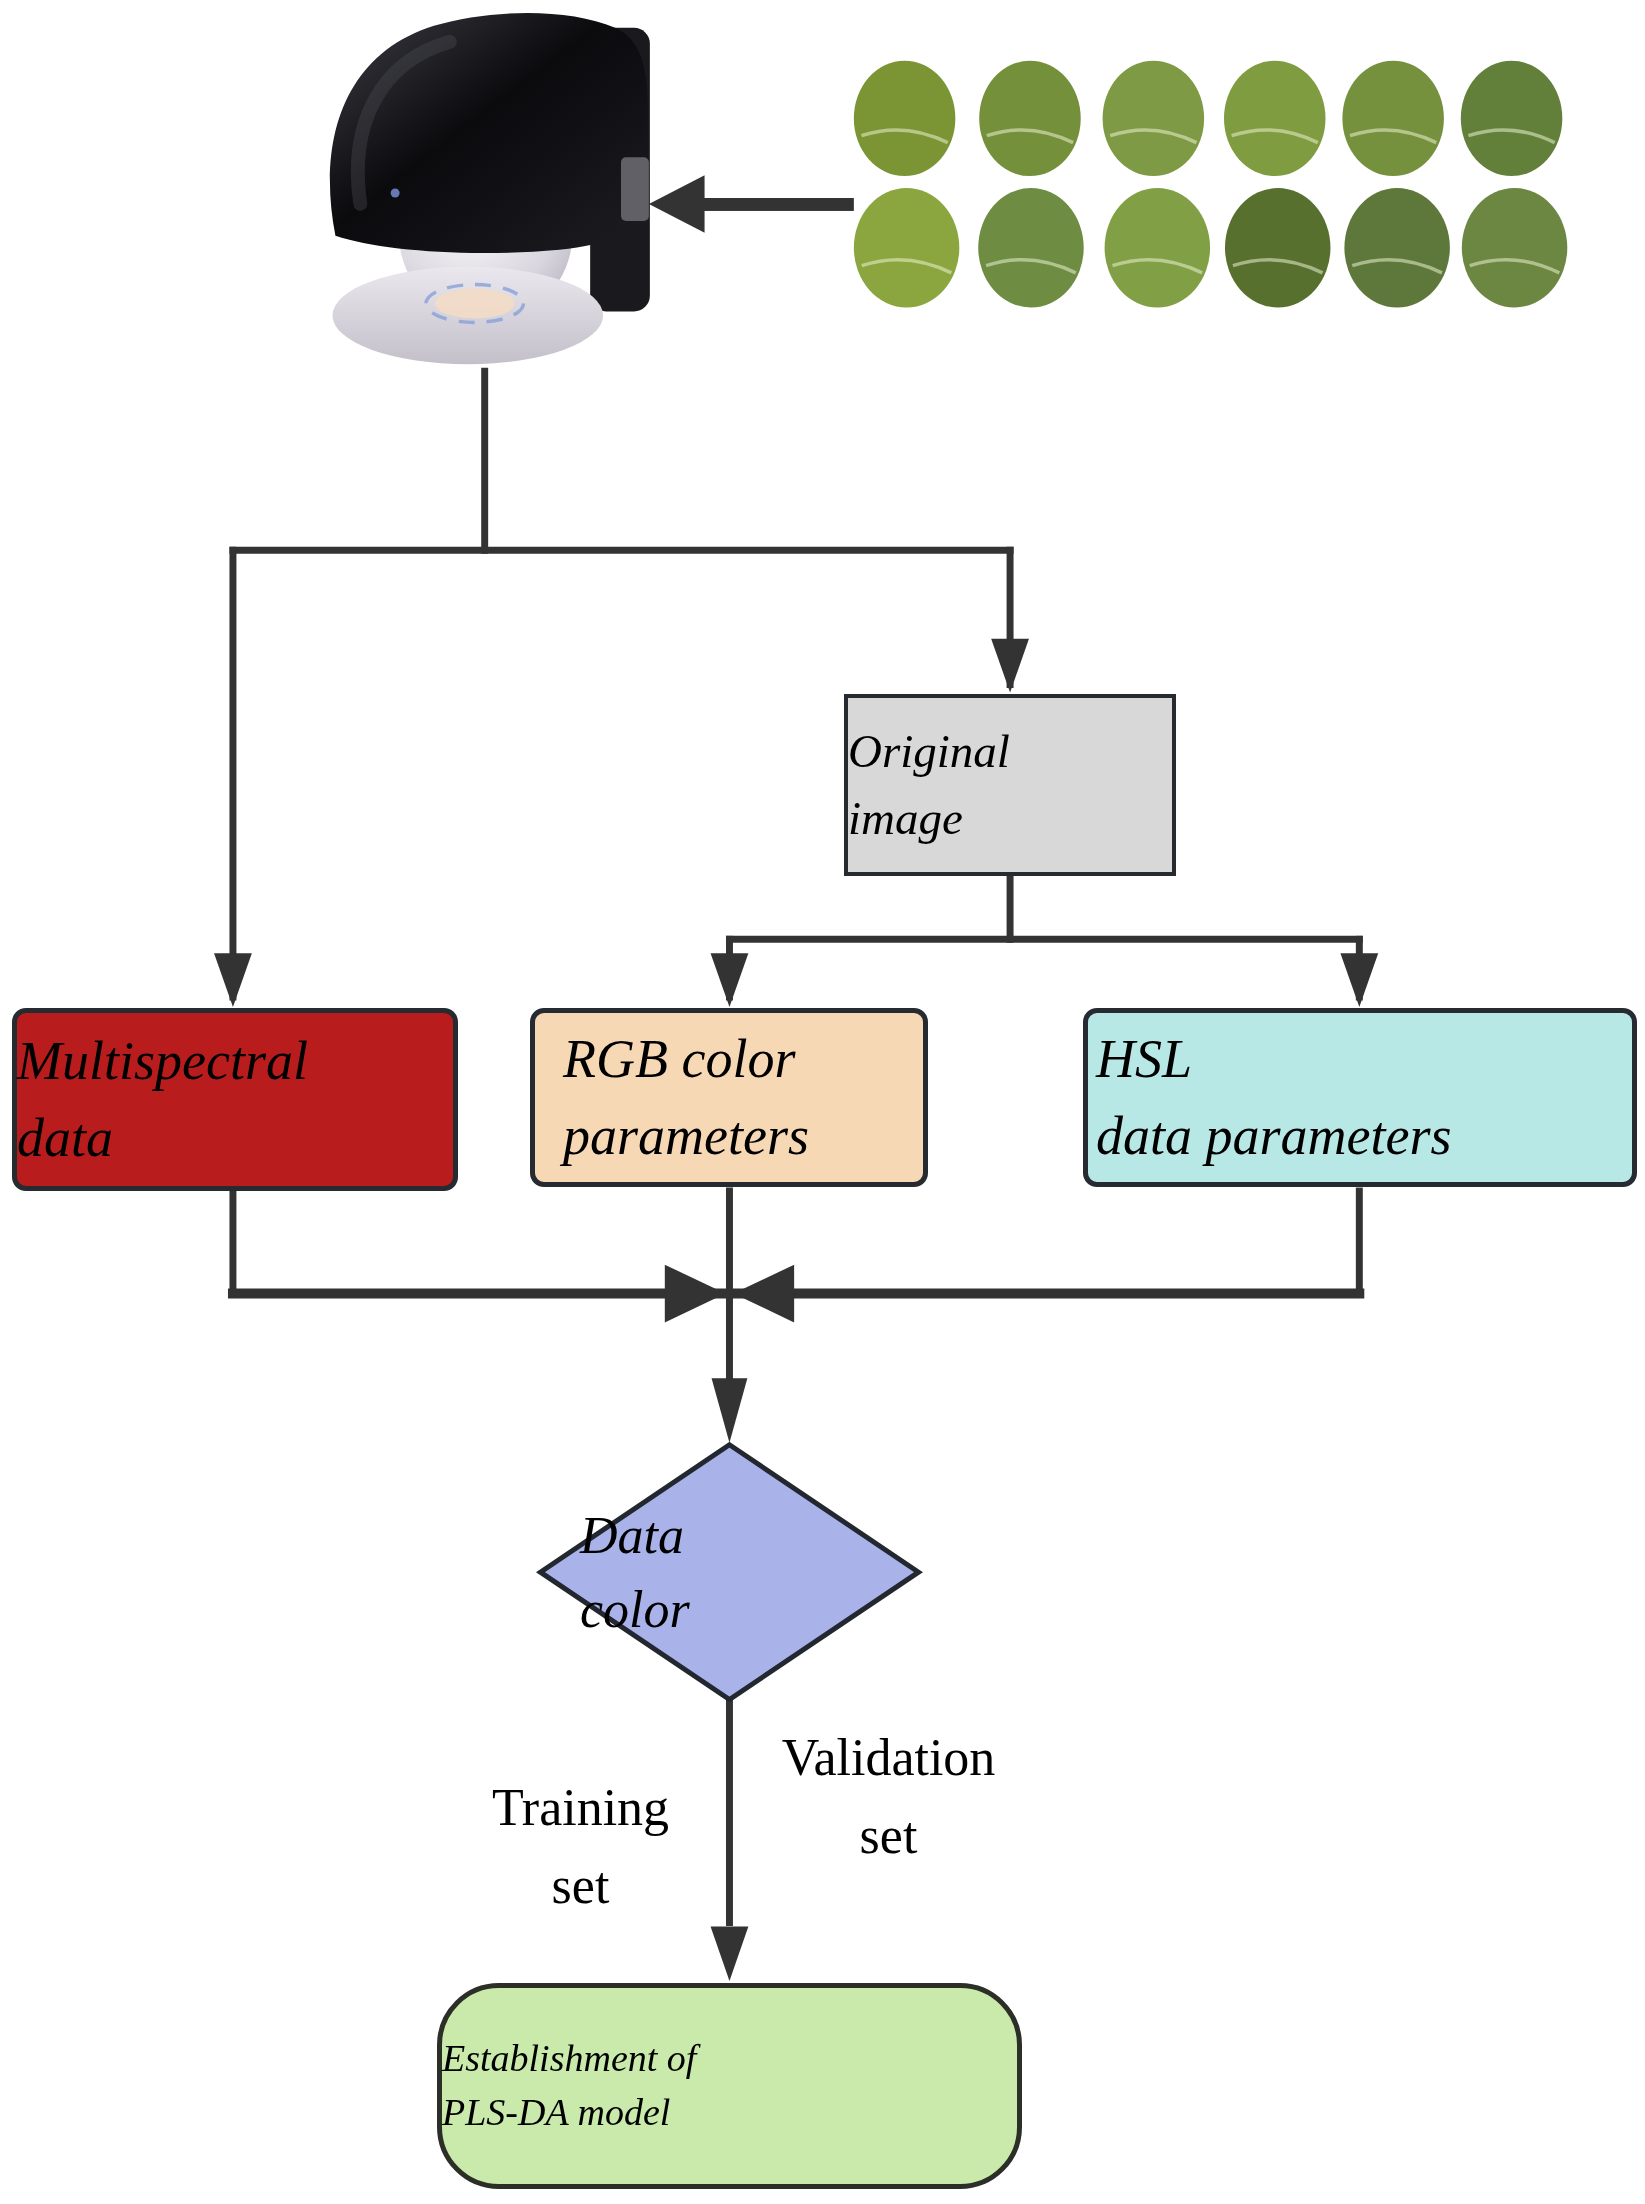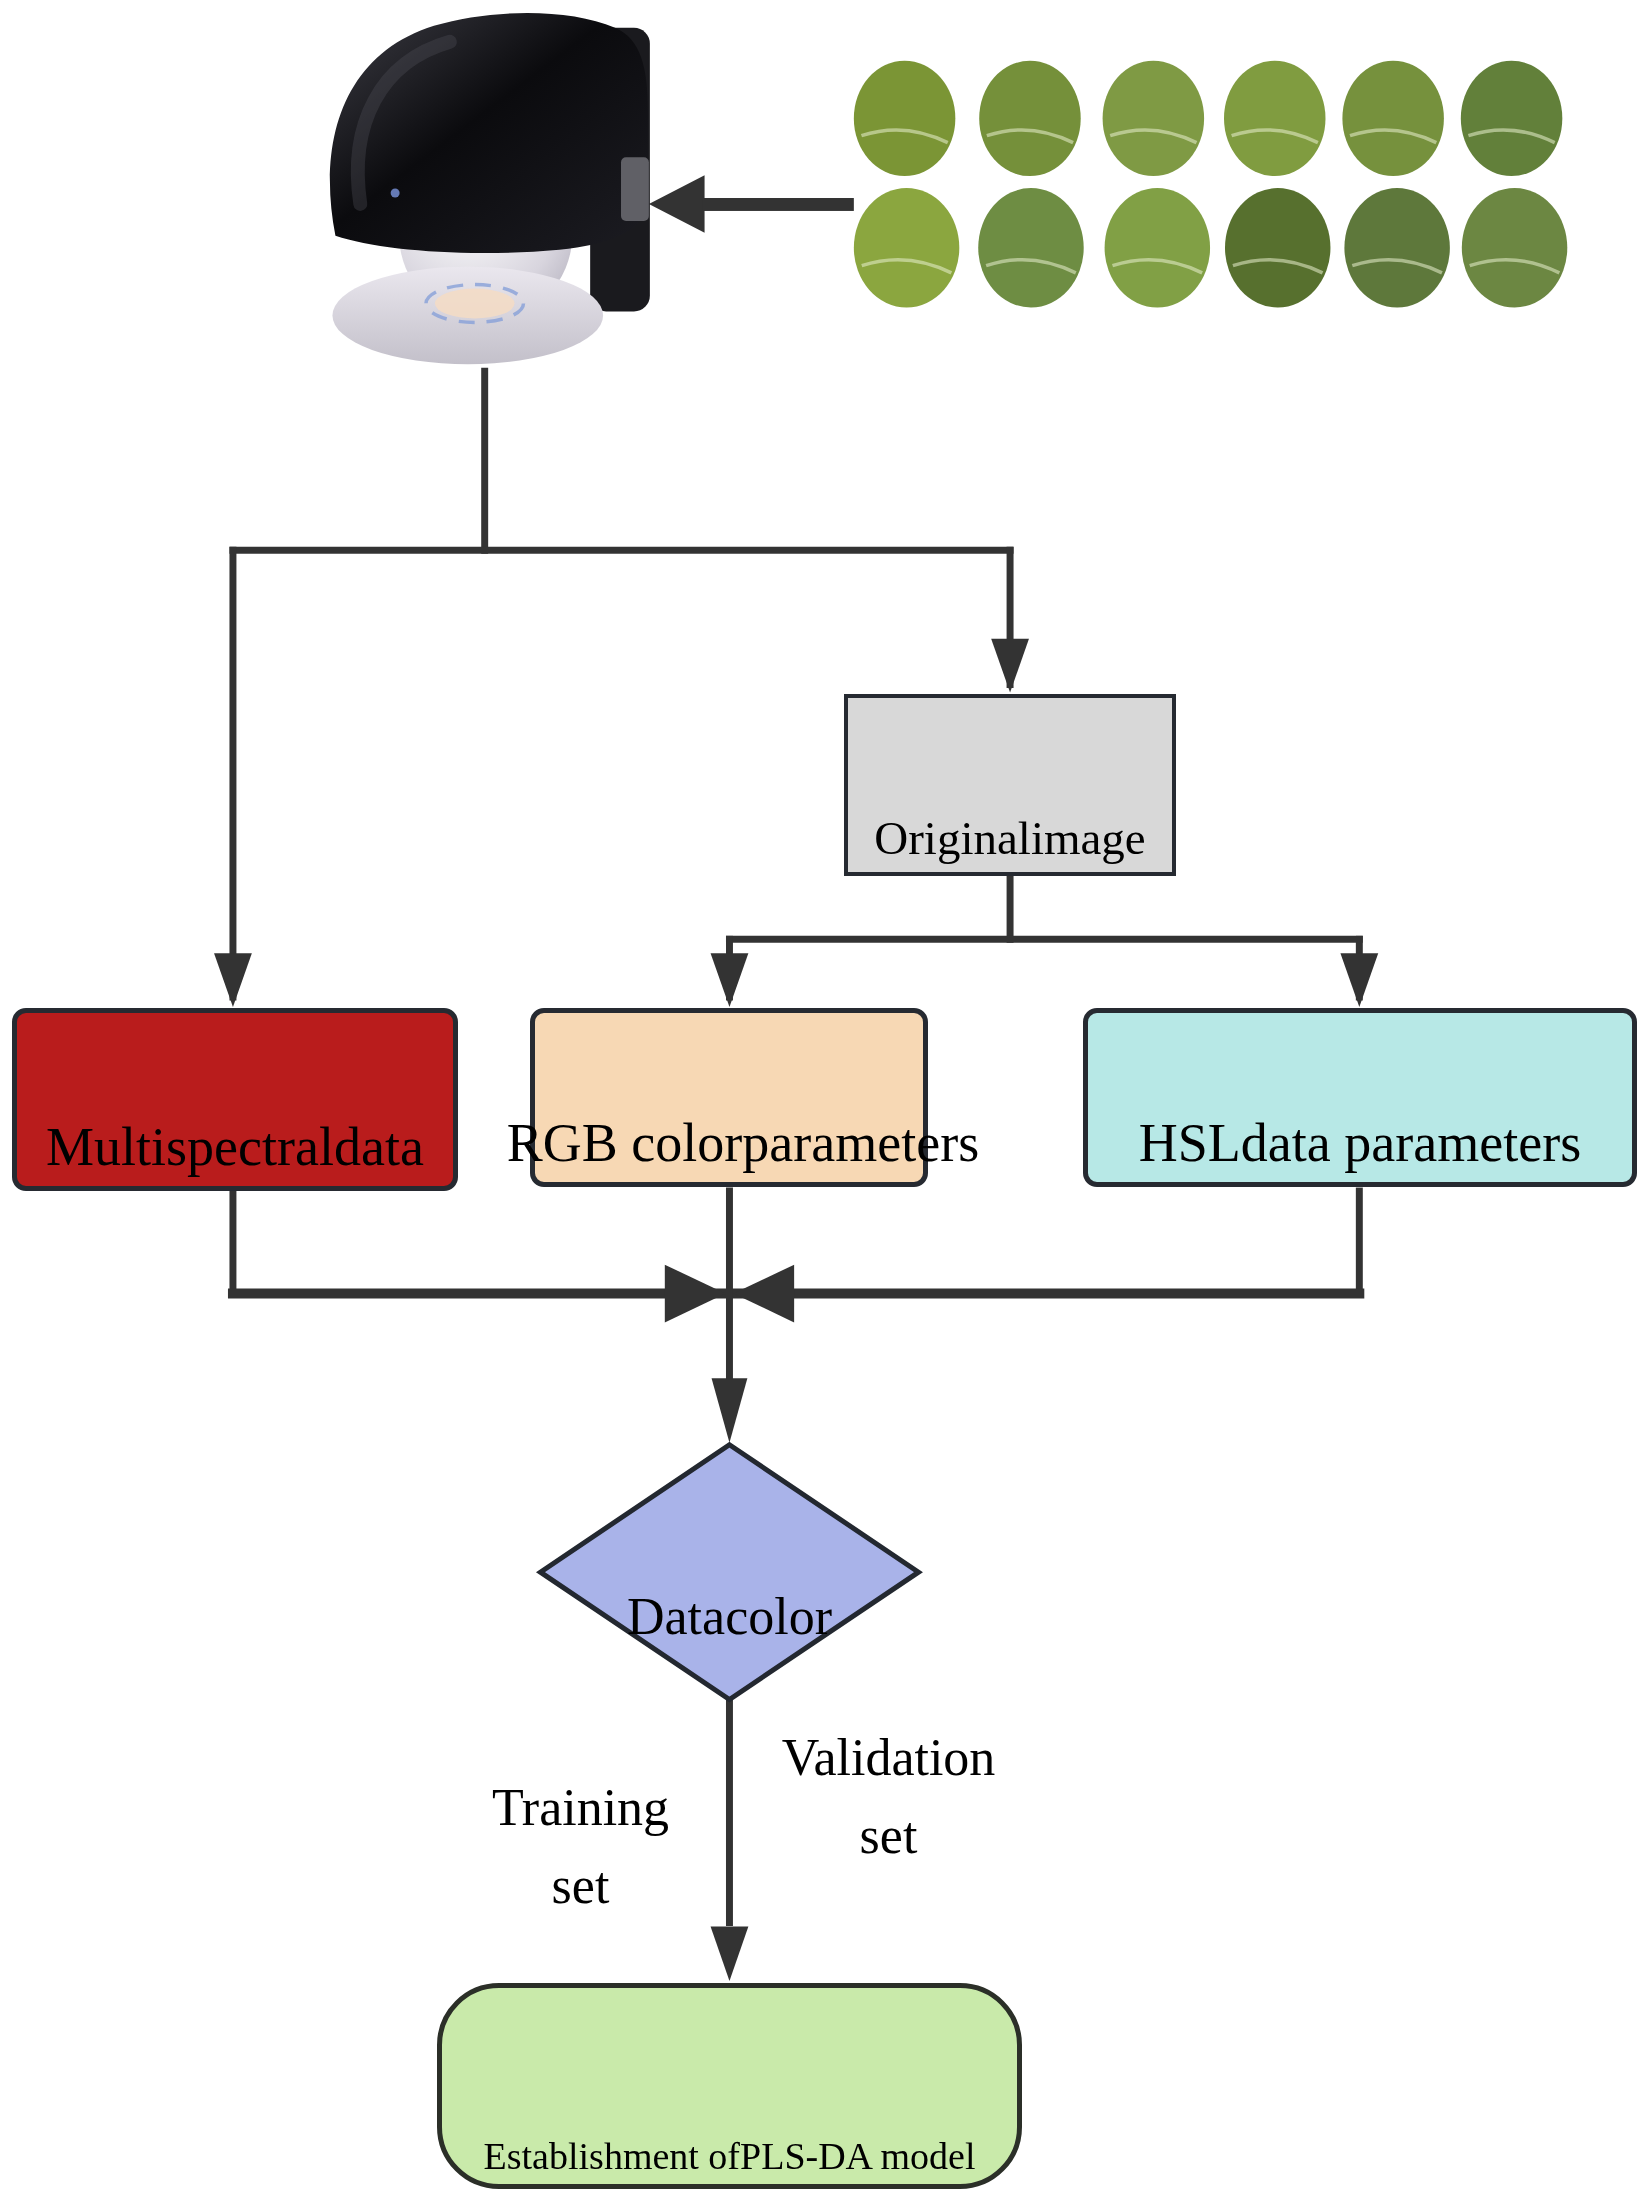--- a/index.html
+++ b/index.html
@@ -1,27 +1,27 @@
 <!DOCTYPE html>
 <html><head>
 <meta charset="utf-8">
 <style>
   html,body{margin:0;padding:0;background:#ffffff;}
   body{width:1646px;height:2205px;font-family:"Liberation Serif","DejaVu Serif",serif;color:#000;}
   .stage{position:relative;width:1646px;height:2205px;background:#fff;overflow:hidden;}
   svg.layer{position:absolute;left:0;top:0;width:1646px;height:2205px;}
-  .node{position:absolute;display:flex;flex-direction:row;align-items:flex-end;justify-content:center;
-        text-align:center;box-sizing:border-box;background:#fff;}
+  .node{position:absolute;display:flex;flex-direction:column;align-items:flex-start;justify-content:center;
+        text-align:center;box-sizing:border-box;background:#fff;font-style:italic;}
   .node .l{display:block;line-height:1.42;white-space:nowrap;}
   .rect{border:4px solid #262a31;}
   .round{border:5px solid #262a31;border-radius:14px;}
   #node-original{left:844px;top:694px;width:332px;height:182px;font-size:47px;}
   #node-multispectral{left:12px;top:1008px;width:446px;height:183px;font-size:54px;}
   #node-rgb{left:530px;top:1008px;width:398px;height:179px;font-size:54px;}
-  #node-hsl{left:1083px;top:1008px;width:554px;height:179px;font-size:54px;}
+  #node-hsl{left:1083px;top:1008px;width:554px;height:179px;font-size:54px;padding-left:8px;}
   #node-fusion{left:580px;top:1491px;width:299px;height:163px;font-size:52px;background:transparent;border:none;}
   #node-model{left:437px;top:1983px;width:585px;height:206px;font-size:38px;
               border:5px solid #2b2f28;border-radius:62px;}
   .elabel{position:absolute;width:259px;text-align:center;font-size:52px;line-height:1.5;}
   #label-training{left:451px;top:1769px;}
   #label-validation{left:759px;top:1719px;}
 </style>
 </head>
 <body>
 

